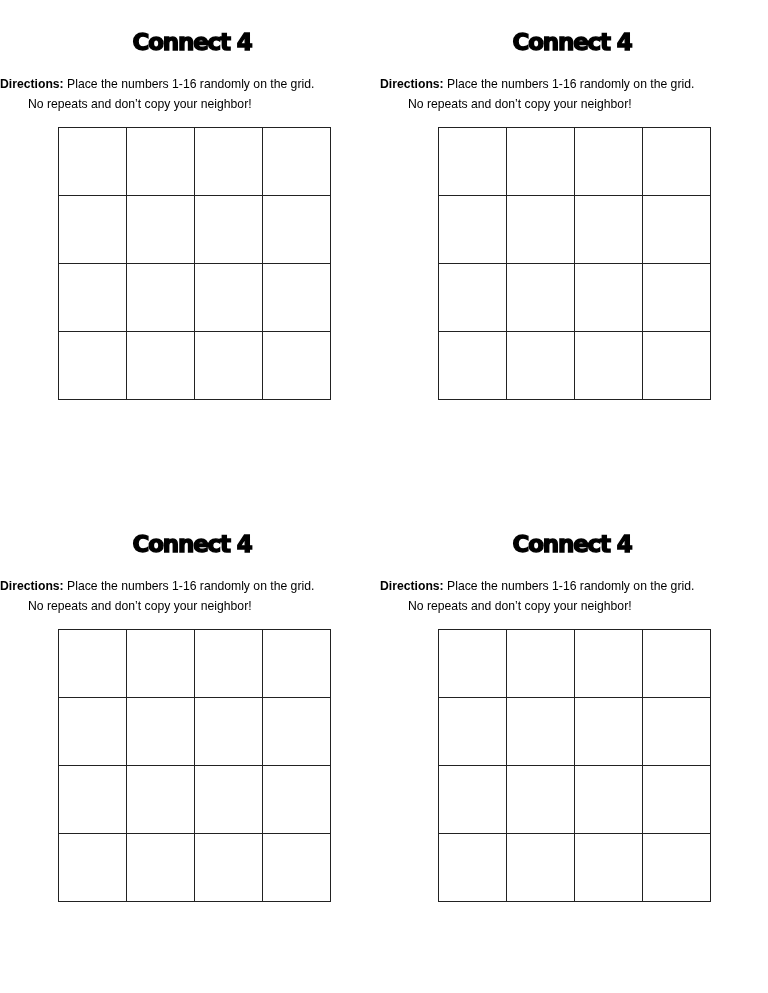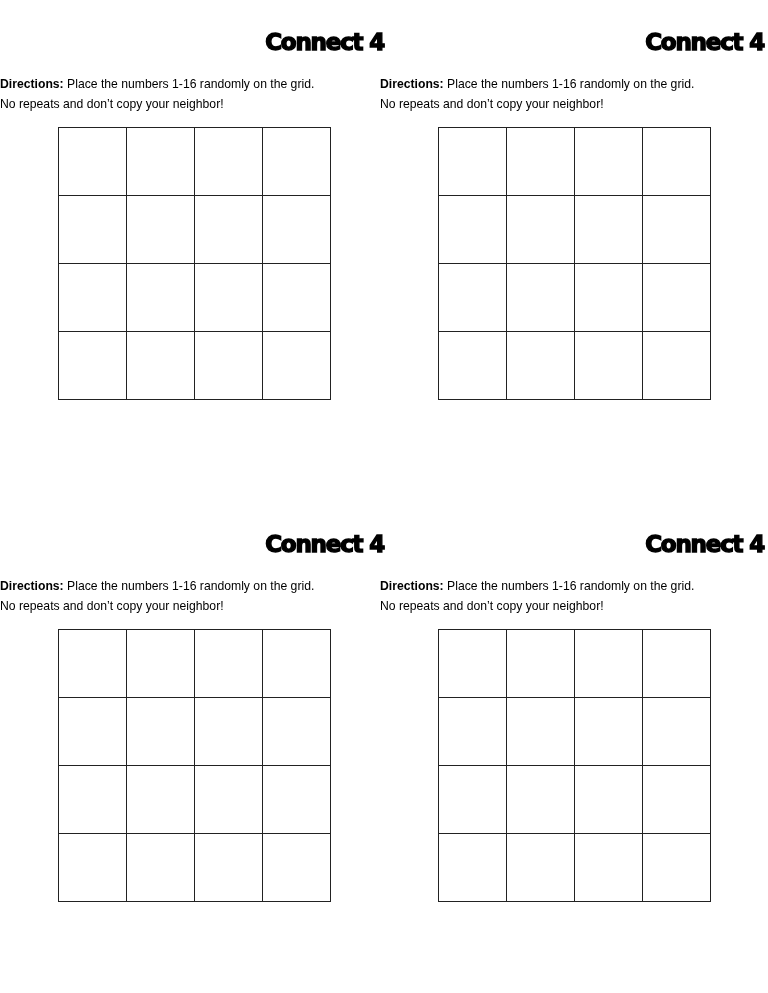--- a/index.html
+++ b/index.html
@@ -18,38 +18,38 @@
     .panel {
       position: absolute;
       width: 384px;
       height: 496px;
     }
     .panel .title {
       position: absolute;
       left: 0;
       width: 384px;
       top: 27px;
-      text-align: right;
+      text-align: center;
       font-family: "DejaVu Sans", sans-serif;
       font-weight: 900;
       font-size: 23px;
       letter-spacing: -1.2px;
       -webkit-text-stroke: 1.4px #000;
       line-height: 30px;
     }
     .panel .dir {
       position: absolute;
       left: 0;
       width: 388px;
       font-family: "Liberation Sans", sans-serif;
       font-size: 12.2px;
       line-height: 20px;
     }
     .panel .dir1 { top: 74px; }
-    .panel .dir2 { top: 94px; }
+    .panel .dir2 { top: 94px; padding-left: 28px; }
     .panel .dir b { font-weight: bold; }
     .grid {
       position: absolute;
       top: 127px;
       display: grid;
       grid-template-columns: repeat(4, 68px);
       grid-template-rows: repeat(4, 68px);
       border-top: 1px solid #222;
       border-left: 1px solid #222;
     }

